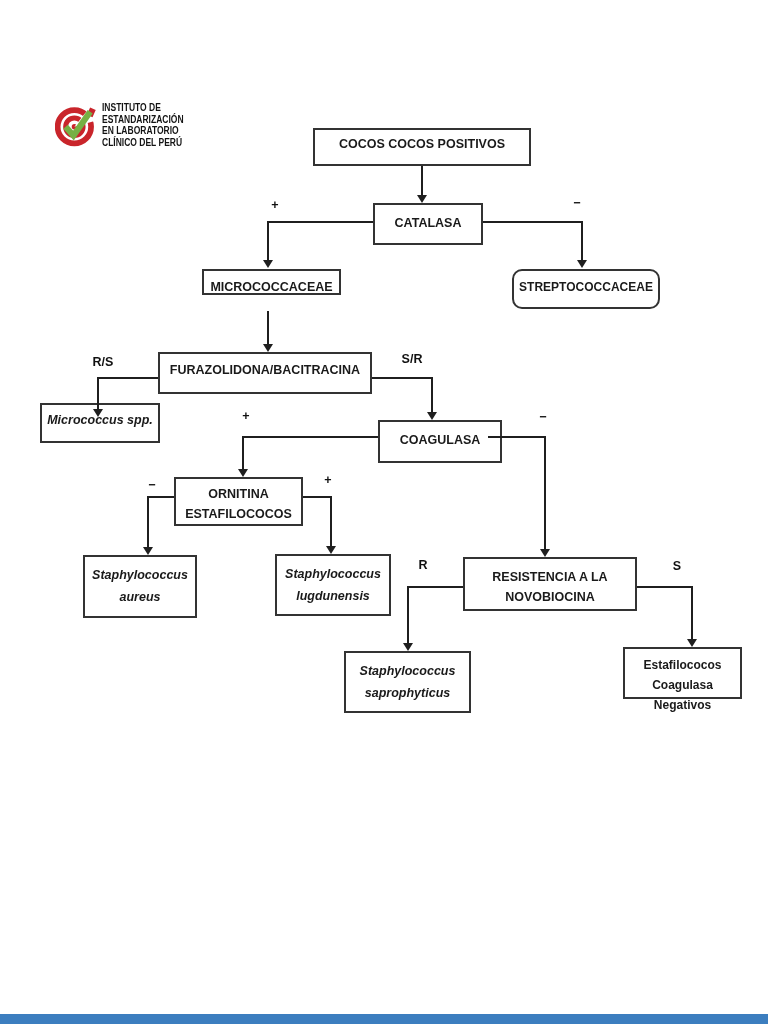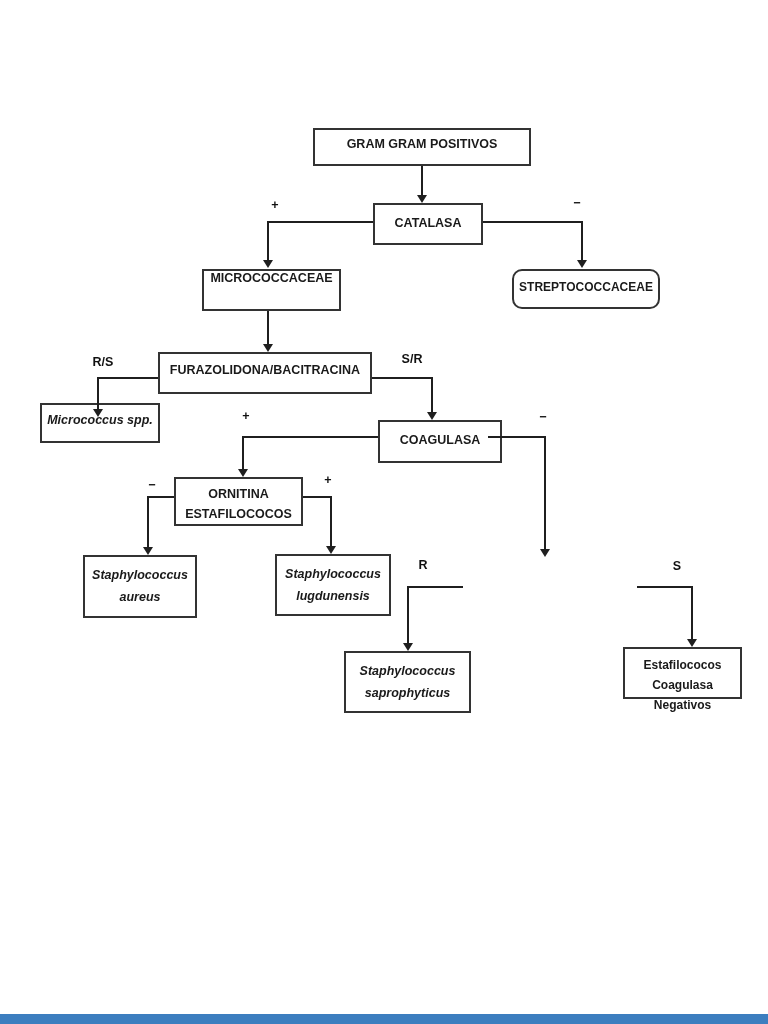--- a/index.html
+++ b/index.html
@@ -27,30 +27,46 @@
   .credit{position:absolute;left:428px;top:945px;width:260px;text-align:center;
           font-weight:700;font-size:12px;color:#1b1b1b;}
   .accent-bar{position:absolute;left:0;top:1014px;width:768px;height:10px;background:#3c7ebf;}
 </style>
 </head>
 <body>
 
 <div class="page">
 
 
+  <div class="logo">
+    <svg viewBox="0 0 50 56">
+      <circle cx="22" cy="30" r="19" fill="none" stroke="#c9252b" stroke-width="6.5"></circle>
+      <circle cx="22" cy="30" r="10" fill="none" stroke="#c9252b" stroke-width="5.5"></circle>
+      <circle cx="22" cy="30" r="3" fill="#c9252b"></circle>
+      <polygon points="22,30 46,0 50,22" fill="#ffffff"></polygon>
+      <rect x="38" y="9" width="7" height="9" fill="#c9252b" transform="rotate(24 41 13)"></rect>
+      <path d="M12,30 L21,40 L40,13" fill="none" stroke="#76b043" stroke-width="7"></path>
+    </svg>
+    <div class="logo-text">
+      <div>INSTITUTO DE</div>
+      <div>ESTANDARIZACIÓN</div>
+      <div>EN LABORATORIO</div>
+      <div>CLÍNICO DEL PERÚ</div>
+    </div>
+  </div>
 
   <div class="node" style="left:313px;top:128px;width:218px;height:38px;padding-top:7px;">
-    <span>GRAM GRAM POSITIVOS</span>
+    <span>COCOS COCOS POSITIVOS</span>
   </div>
 
   <div class="node" style="left:373px;top:203px;width:110px;height:42px;padding-top:11px;">
     <span>CATALASA</span>
   </div>
 
-  <div class="node" style="left:202px;top:269px;width:139px;height:42px;">
+  <div class="node" style="left:202px;top:269px;width:139px;height:26px;padding-top:9px;">
     <span>MICROCOCCACEAE</span>
   </div>
 
   <div class="node" style="left:512px;top:269px;width:148px;height:40px;padding-top:9px;font-size:12px;border-radius:10px;">
     <span>STREPTOCOCCACEAE</span>
   </div>
 
   <div class="node" style="left:158px;top:352px;width:214px;height:42px;padding-top:9px;">
     <span>FURAZOLIDONA/BACITRACINA</span>
   </div>
@@ -71,20 +87,24 @@
   <div class="node it" style="left:83px;top:555px;width:114px;height:63px;padding-top:7px;line-height:22px;">
     <span class="l">Staphylococcus</span>
     <span class="l">aureus</span>
   </div>
 
   <div class="node it" style="left:275px;top:554px;width:116px;height:62px;padding-top:7px;line-height:22px;">
     <span class="l">Staphylococcus</span>
     <span class="l">lugdunensis</span>
   </div>
 
+  <div class="node" style="left:463px;top:557px;width:174px;height:54px;padding-top:8px;line-height:20px;">
+    <span class="l">RESISTENCIA A LA</span>
+    <span class="l">NOVOBIOCINA</span>
+  </div>
 
   <div class="node it" style="left:344px;top:651px;width:127px;height:62px;padding-top:7px;line-height:22px;">
     <span class="l">Staphylococcus</span>
     <span class="l">saprophyticus</span>
   </div>
 
   <div class="node" style="left:623px;top:647px;width:119px;height:52px;padding-top:6px;line-height:20px;font-size:12px;">
     <span class="l">Estafilococos</span>
     <span class="l">Coagulasa Negativos</span>
   </div>

